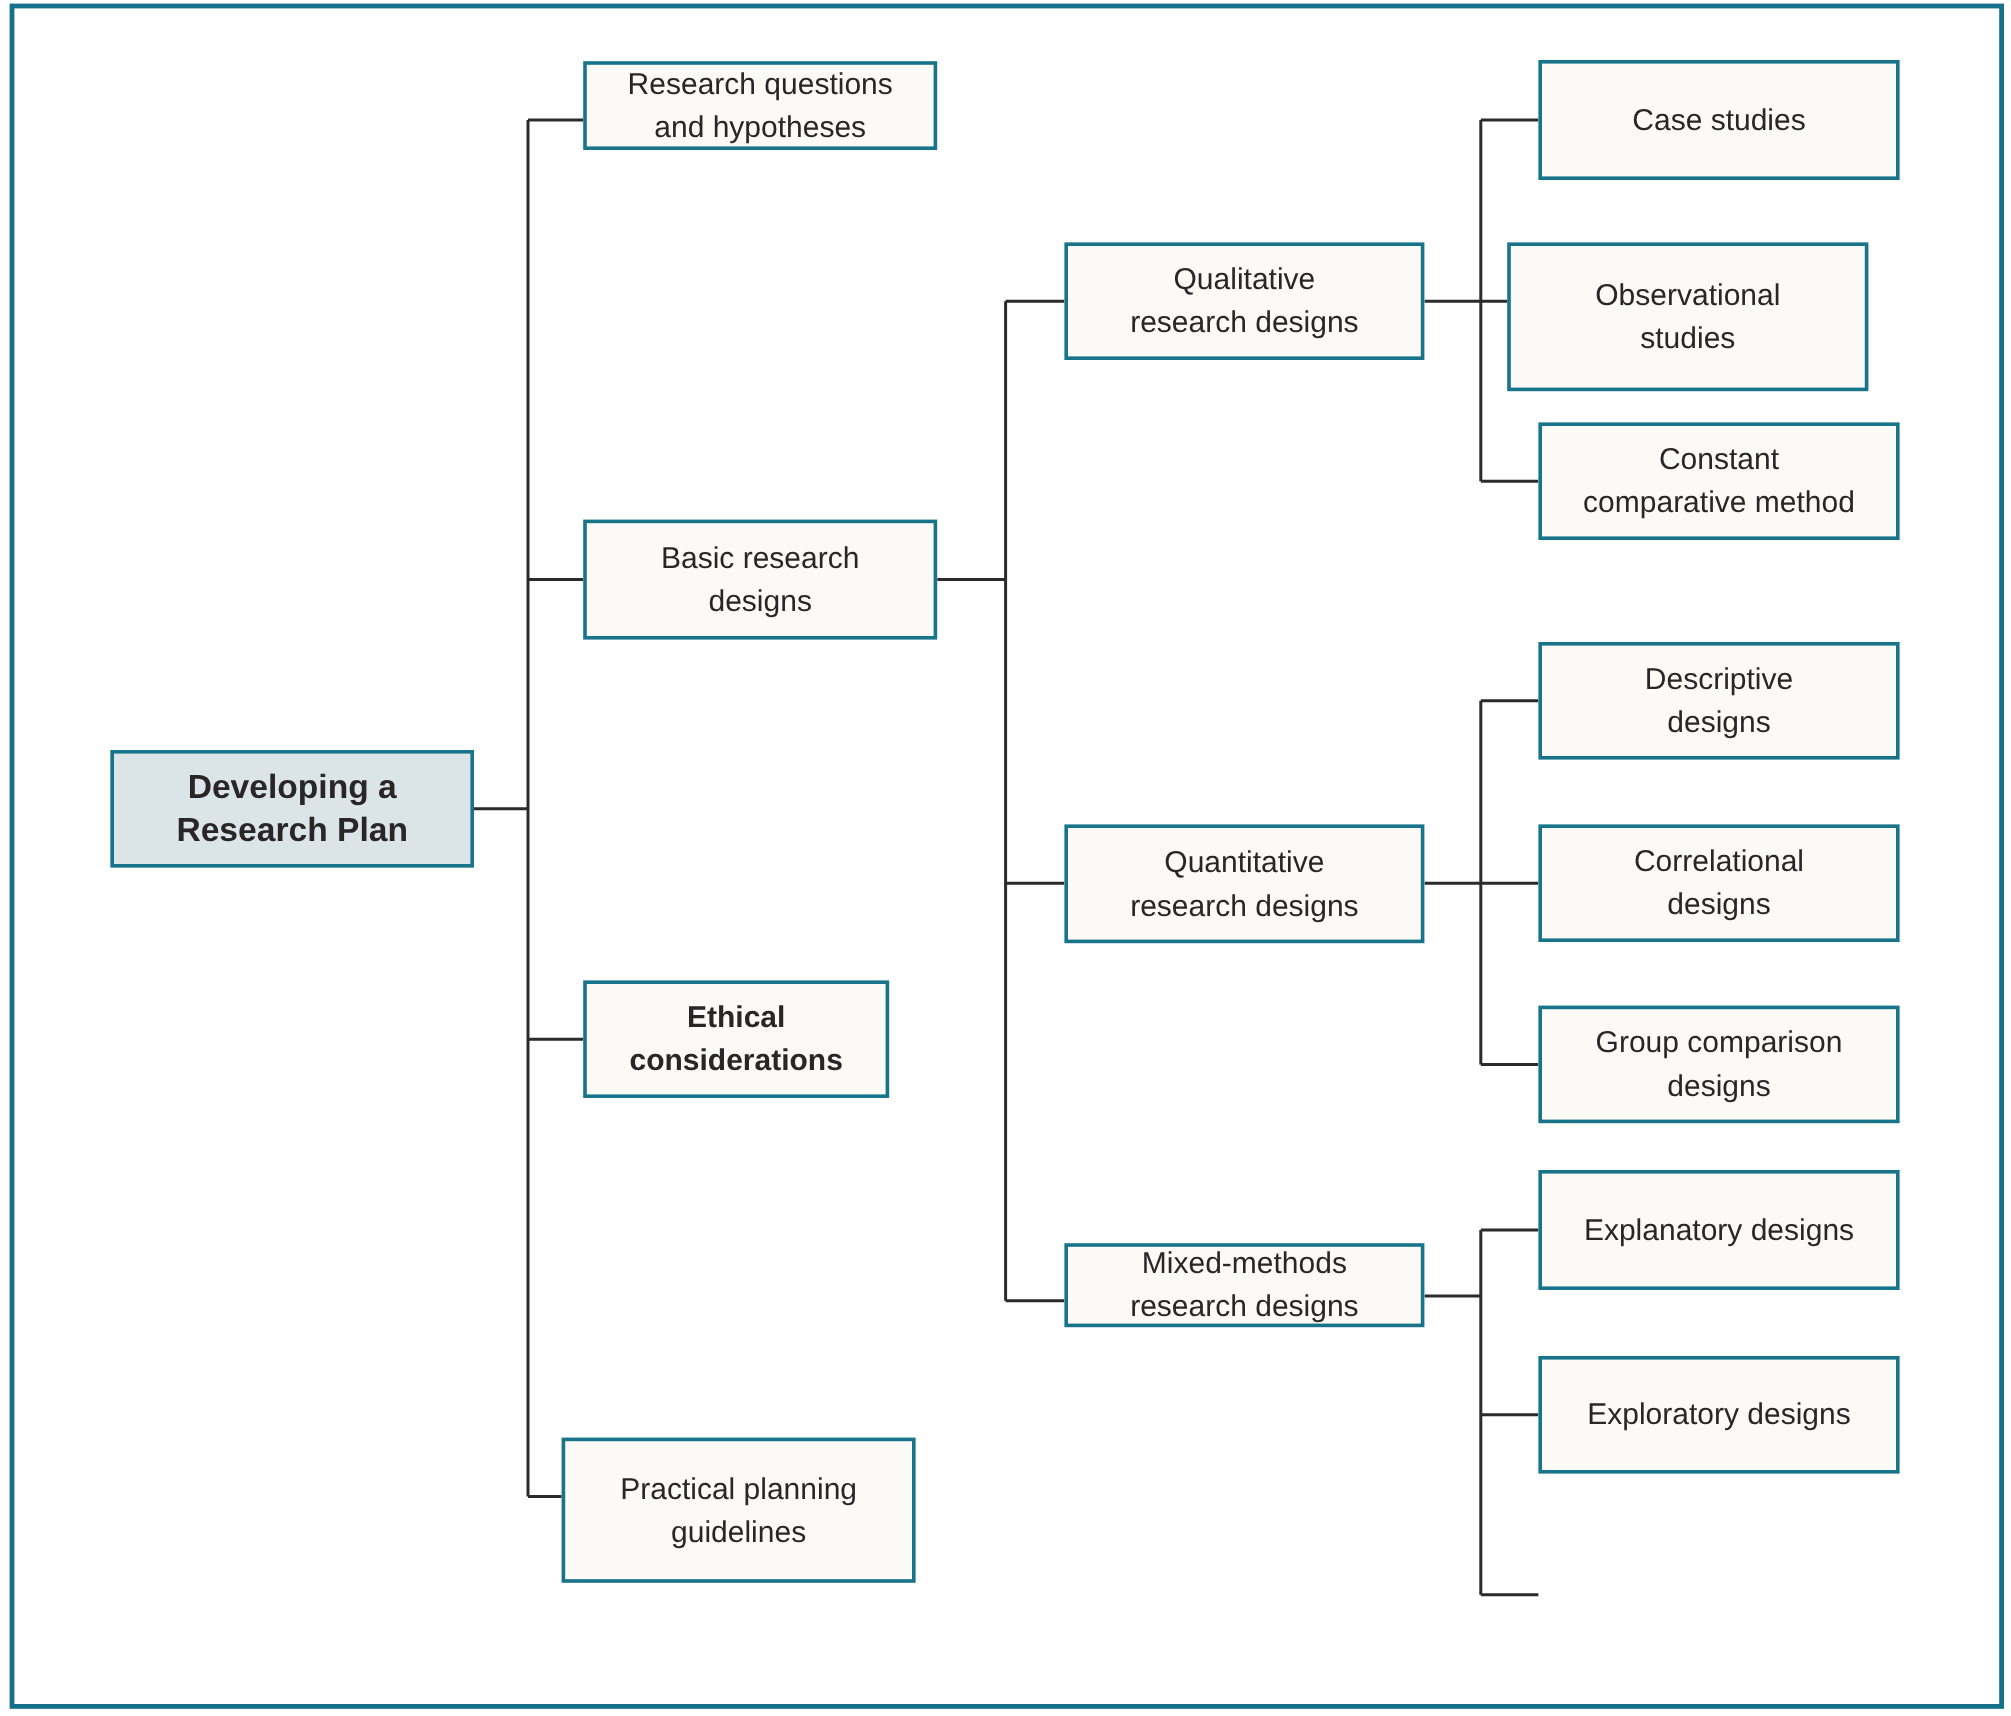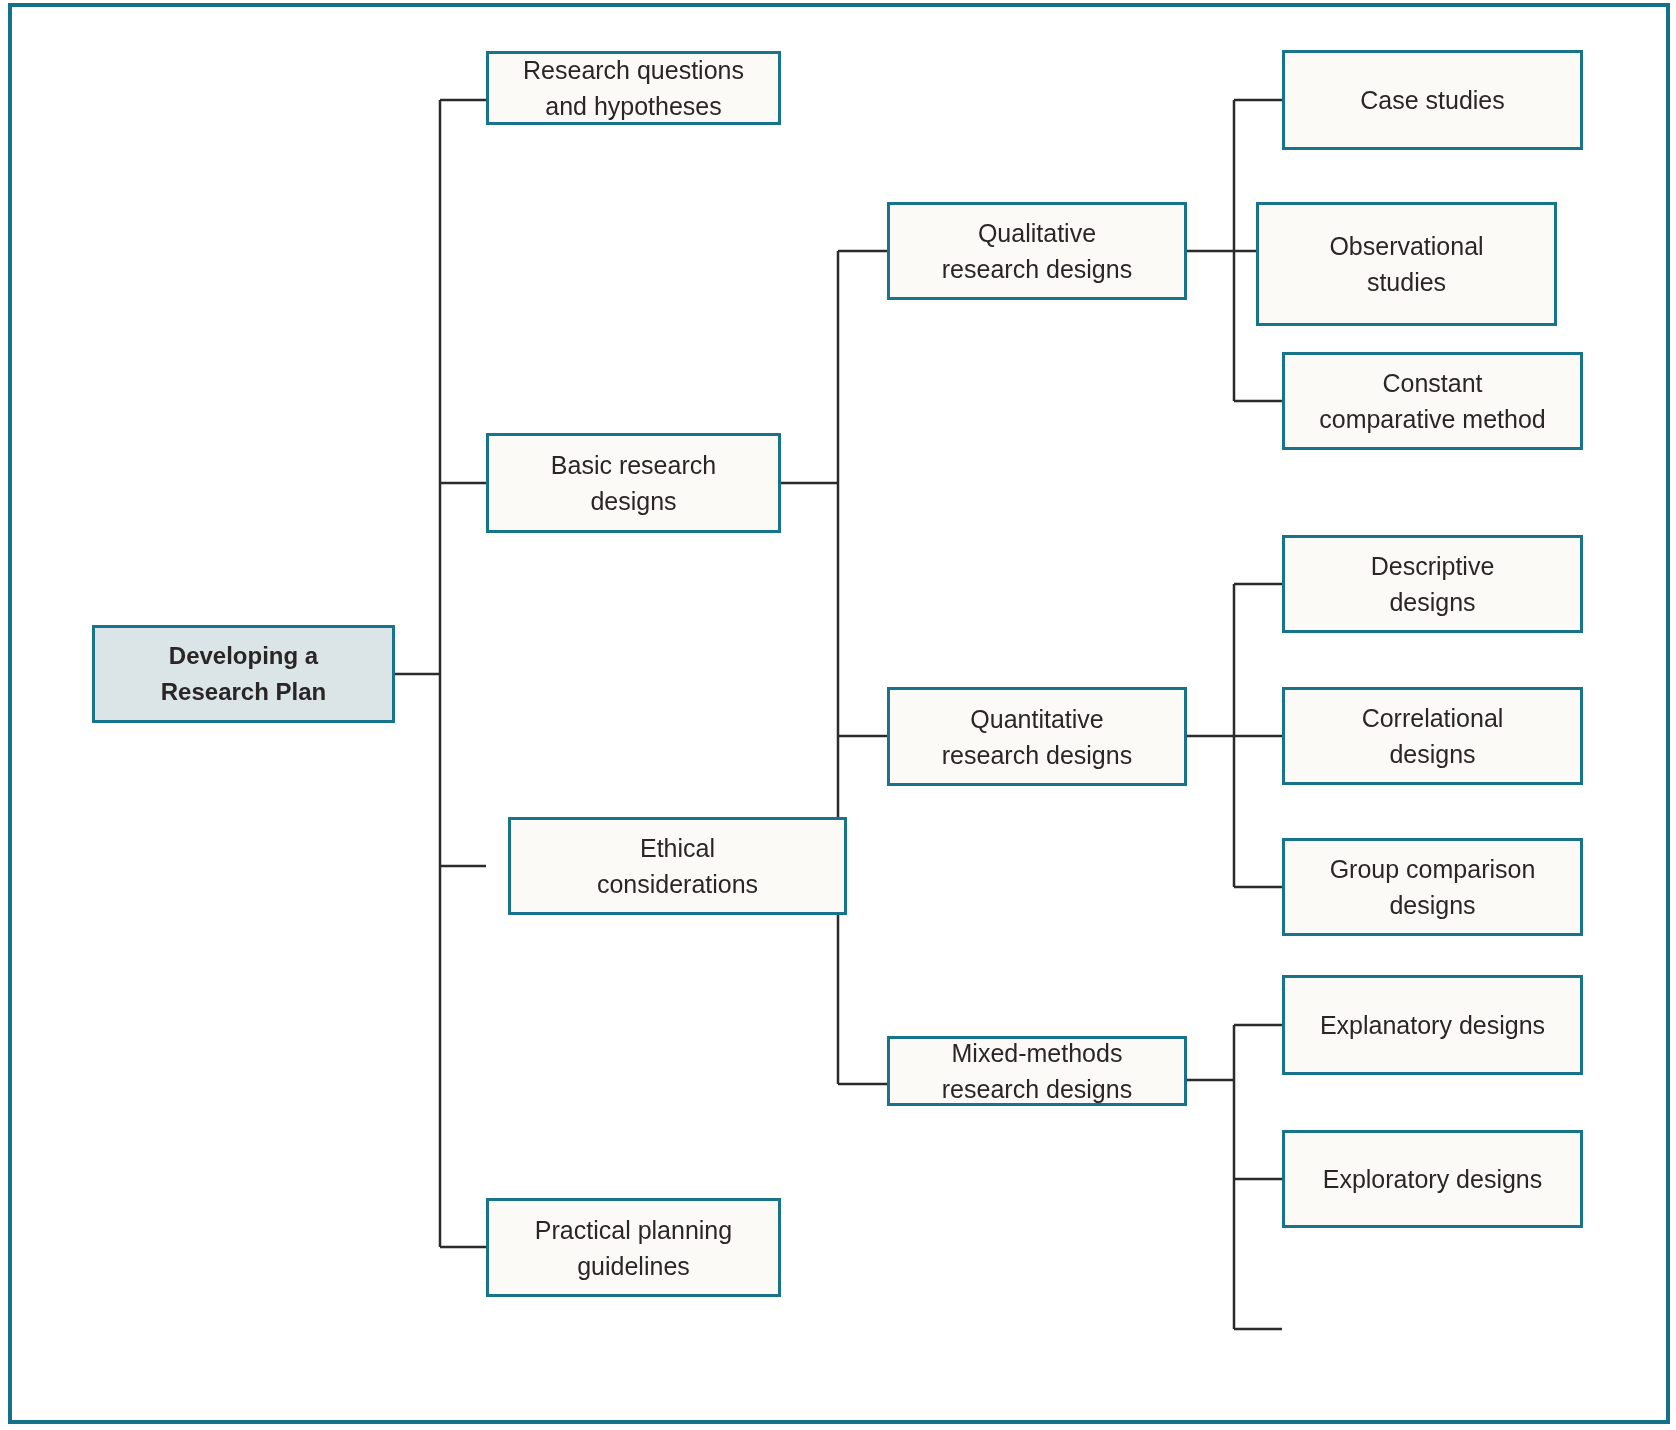--- a/index.html
+++ b/index.html
@@ -34,21 +34,21 @@
     background:var(--box_fill);
     display:flex;align-items:center;justify-content:center;
     text-align:center;
     color:var(--text);
     font-size:25px;line-height:36px;
     white-space:pre-line;
   }
   .node.root{
     background:var(--root_fill);
     font-weight:bold;
-    font-size:24px;
+    font-size:28px;
   }
 </style>
 </head>
 <body>
 
 <div id="canvas">
 
   <svg id="connectors" width="1676" height="1430" aria-hidden="true">
     <path d="M395,674 H440 M440,100 V1247 M440,100 H486 M440,483 H486 M440,866 H486 M440,1247 H486"></path>
     <path d="M781,483 H838 M838,251 V1084 M838,251 H887 M838,736 H887 M838,1084 H887"></path>
@@ -59,23 +59,23 @@
 
   <div id="frame"></div>
 
   <div class="node root" style="left:92px;top:625px;width:303px;height:98px;">Developing a
 Research Plan</div>
 
   <div class="node" style="left:486px;top:51px;width:295px;height:74px;">Research questions
 and hypotheses</div>
   <div class="node" style="left:486px;top:433px;width:295px;height:100px;">Basic research
 designs</div>
-  <div class="node" style="left:508px;top:817px;width:339px;height:98px;">Ethical
+  <div class="node" style="left:486px;top:817px;width:255px;height:98px;font-weight:bold;">Ethical
 considerations</div>
-  <div class="node" style="left:486px;top:1198px;width:295px;height:99px;">Practical planning
+  <div class="node" style="left:468px;top:1198px;width:295px;height:121px;">Practical planning
 guidelines</div>
 
   <div class="node" style="left:887px;top:202px;width:300px;height:98px;">Qualitative
 research designs</div>
   <div class="node" style="left:887px;top:687px;width:300px;height:99px;">Quantitative
 research designs</div>
   <div class="node" style="left:887px;top:1036px;width:300px;height:70px;">Mixed-methods
 research designs</div>
 
   <div class="node" style="left:1282px;top:50px;width:301px;height:100px;">Case studies</div>

